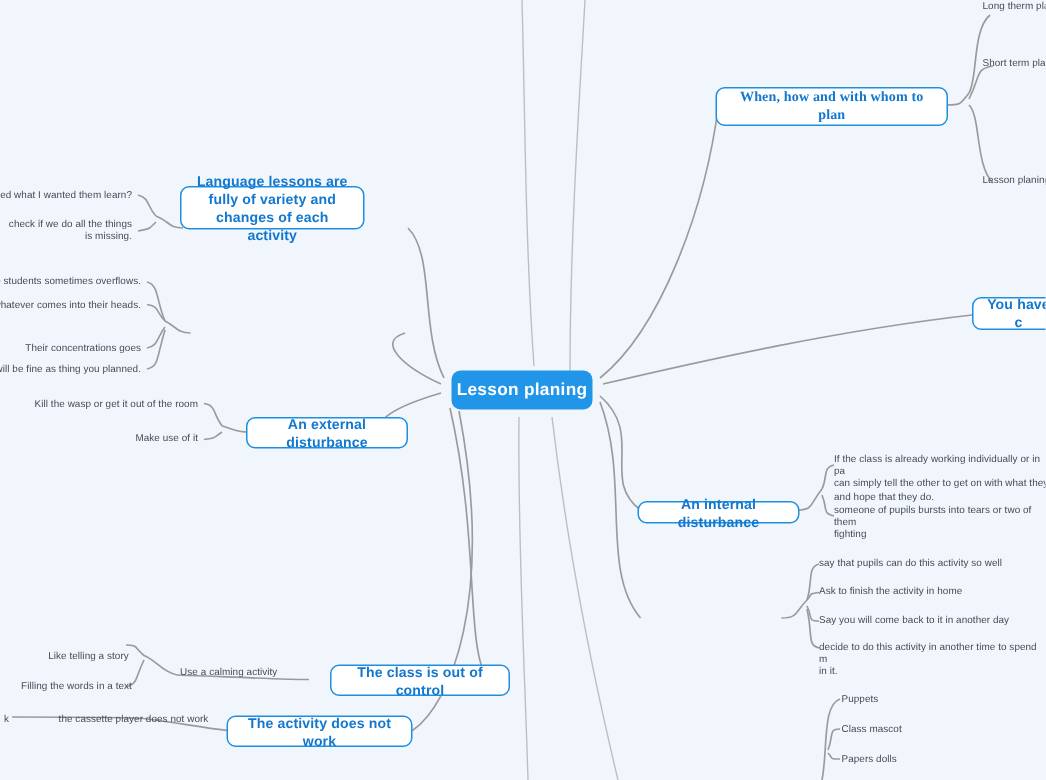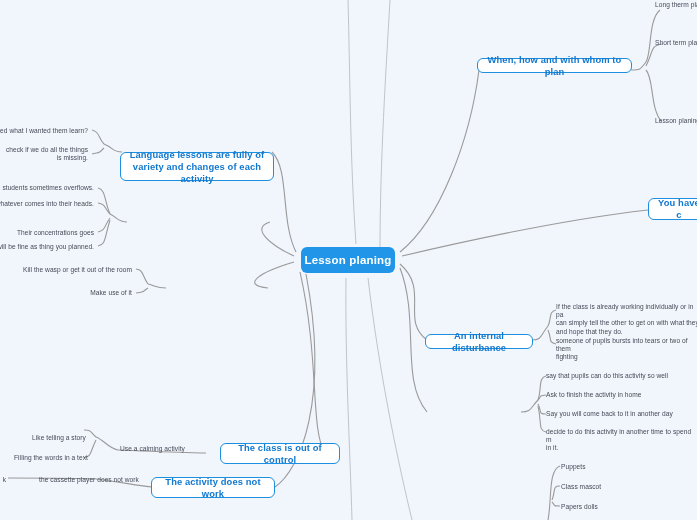--- a/index.html
+++ b/index.html
@@ -109,37 +109,38 @@
     <path d="M118,450 C108,448 104,440 96,437"></path>
     <path d="M96,437 C90,432 92,430 84,430"></path>
     <path d="M96,440 C90,452 92,456 84,458"></path>
 
     <path d="M153,487 C140,486 120,482 96,479"></path>
     <path d="M96,479 C80,478 40,478 8,478"></path>
   </svg>
 
   <div class="node root" style="left:301px;top:247px;width:94px;height:26px;">Lesson planing</div>
 
-  <div class="node branch" style="left:477px;top:58px;width:155px;height:15px;">When, how and with whom to plan</div>
+  <div class="node branch" style="left:477px;top:58px;width:155px;height:26px;font-family:Liberation Serif, serif;">When, how and with whom to plan</div>
   <div class="node leaf right" style="left:655px;top:0px;width:60px;height:10px;">Long therm pla</div>
   <div class="node leaf right" style="left:655px;top:38px;width:60px;height:10px;">Short term plan</div>
   <div class="node leaf right" style="left:655px;top:116px;width:60px;height:10px;">Lesson planing</div>
 
   <div class="node branch" style="left:648px;top:198px;width:62px;height:22px;justify-content:flex-start;">You have c</div>
 
-  <div class="node branch" style="left:120px;top:152px;width:154px;height:29px;">Language lessons are fully of variety and changes of each activity</div>
+  <div class="node branch" style="left:120px;top:124px;width:123px;height:29px;">Language lessons are fully of variety and changes of each activity</div>
   <div class="node leaf left" style="left:-10px;top:126px;width:98px;height:10px;">rned what I wanted them learn?</div>
   <div class="node leaf left" style="left:-10px;top:146px;width:98px;height:18px;align-items:flex-start;">check if we do all the things
 is missing.</div>
 
   <div class="node leaf left" style="left:-10px;top:183px;width:104px;height:10px;">the students sometimes overflows.</div>
   <div class="node leaf left" style="left:-10px;top:199px;width:104px;height:10px;">whatever comes into their heads.</div>
   <div class="node leaf left" style="left:-10px;top:228px;width:104px;height:10px;">Their concentrations goes</div>
   <div class="node leaf left" style="left:-10px;top:242px;width:104px;height:10px;">g will be fine as thing you planned.</div>
 
+  <div class="node branch" style="left:164px;top:278px;width:108px;height:21px;">An external disturbance</div>
   <div class="node leaf left" style="left:20px;top:265px;width:112px;height:10px;">Kill the wasp or get it out of the room</div>
   <div class="node leaf left" style="left:20px;top:288px;width:112px;height:10px;">Make use of it</div>
 
   <div class="node branch" style="left:425px;top:334px;width:108px;height:15px;">An internal disturbance</div>
   <div class="node leaf right" style="left:556px;top:303px;width:145px;height:26px;align-items:flex-start;">If the class is already working individually or in pa
 can simply tell the other to get on with what they
 and hope that they do.</div>
   <div class="node leaf right" style="left:556px;top:337px;width:145px;height:18px;align-items:flex-start;">someone of pupils bursts into tears or two of them
 fighting</div>
 

